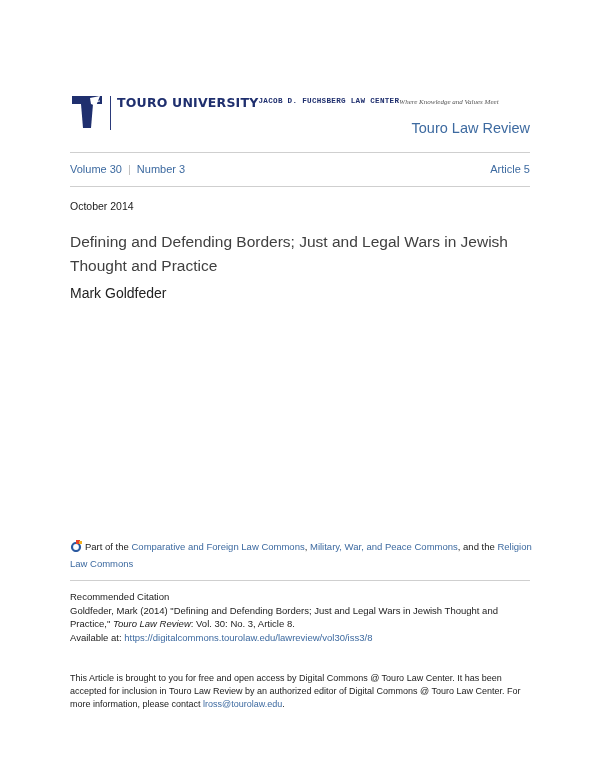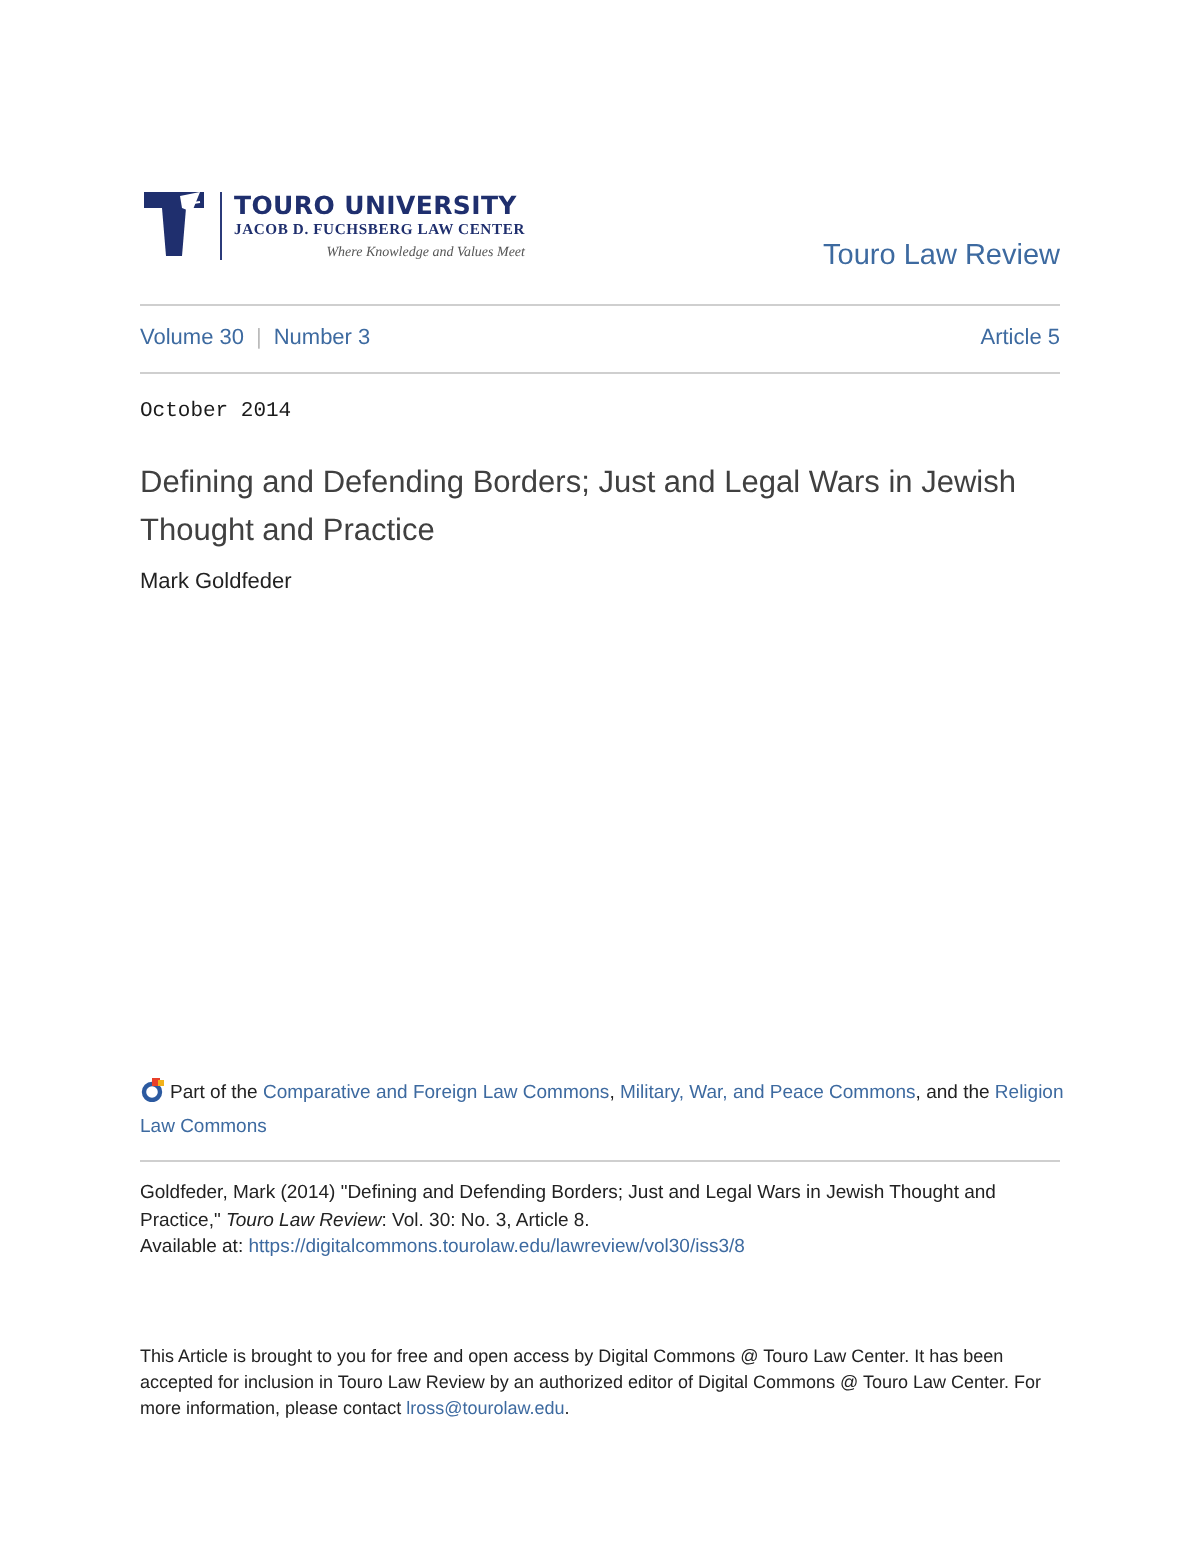--- a/index.html
+++ b/index.html
@@ -1,31 +1,31 @@
 <!DOCTYPE html>
 <html><head>
 <meta charset="utf-8">
 <style>
   html, body { margin: 0; padding: 0; background: #ffffff; }
   body { width: 600px; height: 776px; position: relative; overflow: hidden; font-family: "Liberation Sans", sans-serif; color: #1a1a1a; }
   .page { position: absolute; left: 0; top: 0; width: 600px; height: 776px; }
   .logo { position: absolute; left: 72px; top: 96px; display: flex; align-items: flex-start; }
   .logo-mark { width: 30px; height: 32px; position: relative; }
   .logo-divider { width: 1px; height: 34px; background: #2b3a7a; margin: 0 6px 0 8px; }
-  .logo-text { display: flex; flex-direction: column; }
+  .logo-text { display: flex; }
   .logo-uni { font-family: "DejaVu Sans", sans-serif; font-weight: bold; font-size: 12.5px; color: #1f2f6e; letter-spacing: 0.2px; line-height: 14px; }
-  .logo-center { font-family: Liberation Serif, serif; font-weight: bold; font-size: 7.6px; color: #1f2f6e; letter-spacing: 0.3px; line-height: 10px; }
+  .logo-center { font-family: Liberation Mono, monospace; font-weight: bold; font-size: 7.6px; color: #1f2f6e; letter-spacing: 0.3px; line-height: 10px; }
   .logo-tag { font-family: "Liberation Serif", serif; font-style: italic; font-size: 7px; color: #555; line-height: 10px; margin-top: 1px; text-align: right; }
   .journal-title { position: absolute; right: 70px; top: 120px; font-size: 14.5px; color: #3d6aa0; }
   .rule { position: absolute; left: 70px; width: 460px; height: 1px; background: #cfcfcf; }
   .issue-row { position: absolute; left: 70px; top: 163px; width: 460px; font-size: 11px; color: #3d6aa0; display: flex; justify-content: space-between; gap: 20px; }
   .issue-left span.sep { color: #bbb; margin: 0 6px; }
-  .date { position: absolute; left: 70px; top: 200px; font-size: 10.5px; color: #1a1a1a; font-family: Liberation Mono, monospace; }
+  .date { position: absolute; left: 70px; top: 200px; font-size: 10.5px; color: #1a1a1a; }
   .title { position: absolute; left: 70px; top: 230px; width: 470px; font-size: 15.5px; line-height: 24px; color: #404040; }
-  .author { position: absolute; left: 70px; top: 285px; font-size: 11px; color: #222; }
+  .author { position: absolute; left: 70px; top: 285px; font-size: 14px; color: #222; }
   .follow { position: absolute; left: 70px; top: 519px; font-size: 9.5px; color: #222; }
   .partof { position: absolute; left: 70px; top: 538px; width: 470px; font-size: 9.5px; line-height: 17px; color: #222; }
   a, .link { color: #3d6aa0; text-decoration: none; }
   .net-icon { display: inline-block; width: 12px; height: 12px; vertical-align: -2px; margin-right: 3px; }
   .citation { position: absolute; left: 70px; top: 590px; width: 470px; font-size: 9.5px; line-height: 13.5px; color: #222; }
   .footer-note { position: absolute; left: 70px; top: 672px; width: 470px; font-size: 9px; line-height: 13px; color: #222; }
 </style>
 </head>
 <body>
 
@@ -75,20 +75,21 @@
         <circle cx="6" cy="7" r="4" fill="none" stroke="#2c5aa0" stroke-width="2.2"></circle>
         <rect x="6" y="0" width="4" height="4" fill="#e8402a"></rect>
         <rect x="9" y="1" width="3" height="3" fill="#f2b21b"></rect>
       </svg>
     </span><span>Part of the </span><a>Comparative and Foreign Law Commons</a><span>, </span><a>Military, War, and Peace Commons</a><span>, and the </span><a>Religion Law Commons</a>
   </div>
 
   <div class="rule" style="top:580px;"></div>
 
   <div class="citation">
+    <div>Recommended Citation</div>
     <div><span>Goldfeder, Mark (2014) "Defining and Defending Borders; Just and Legal Wars in Jewish Thought and Practice," </span><i>Touro Law Review</i><span>: Vol. 30: No. 3, Article 8.</span></div>
     <div><span>Available at: </span><a>https://digitalcommons.tourolaw.edu/lawreview/vol30/iss3/8</a></div>
   </div>
 
   <div class="footer-note">
     <span>This Article is brought to you for free and open access by Digital Commons @ Touro Law Center. It has been accepted for inclusion in Touro Law Review by an authorized editor of Digital Commons @ Touro Law Center. For more information, please contact </span><a>lross@tourolaw.edu</a><span>.</span>
   </div>
 
 </div>
 

